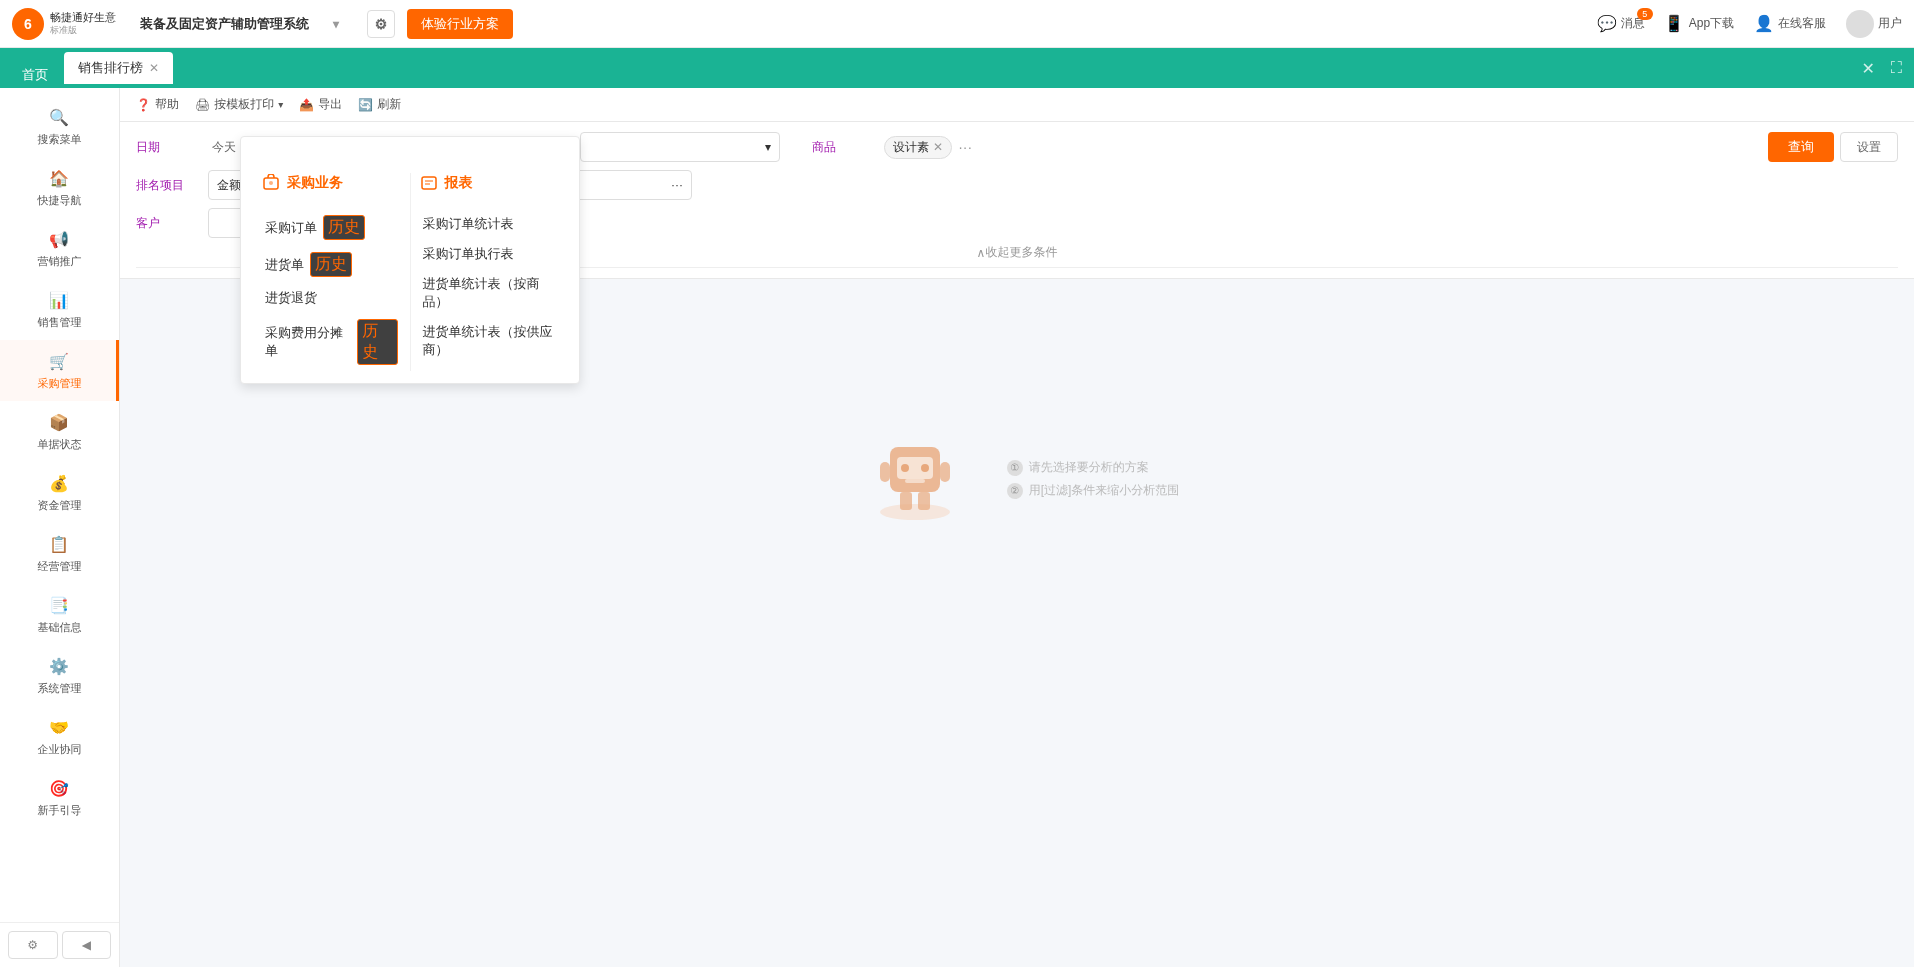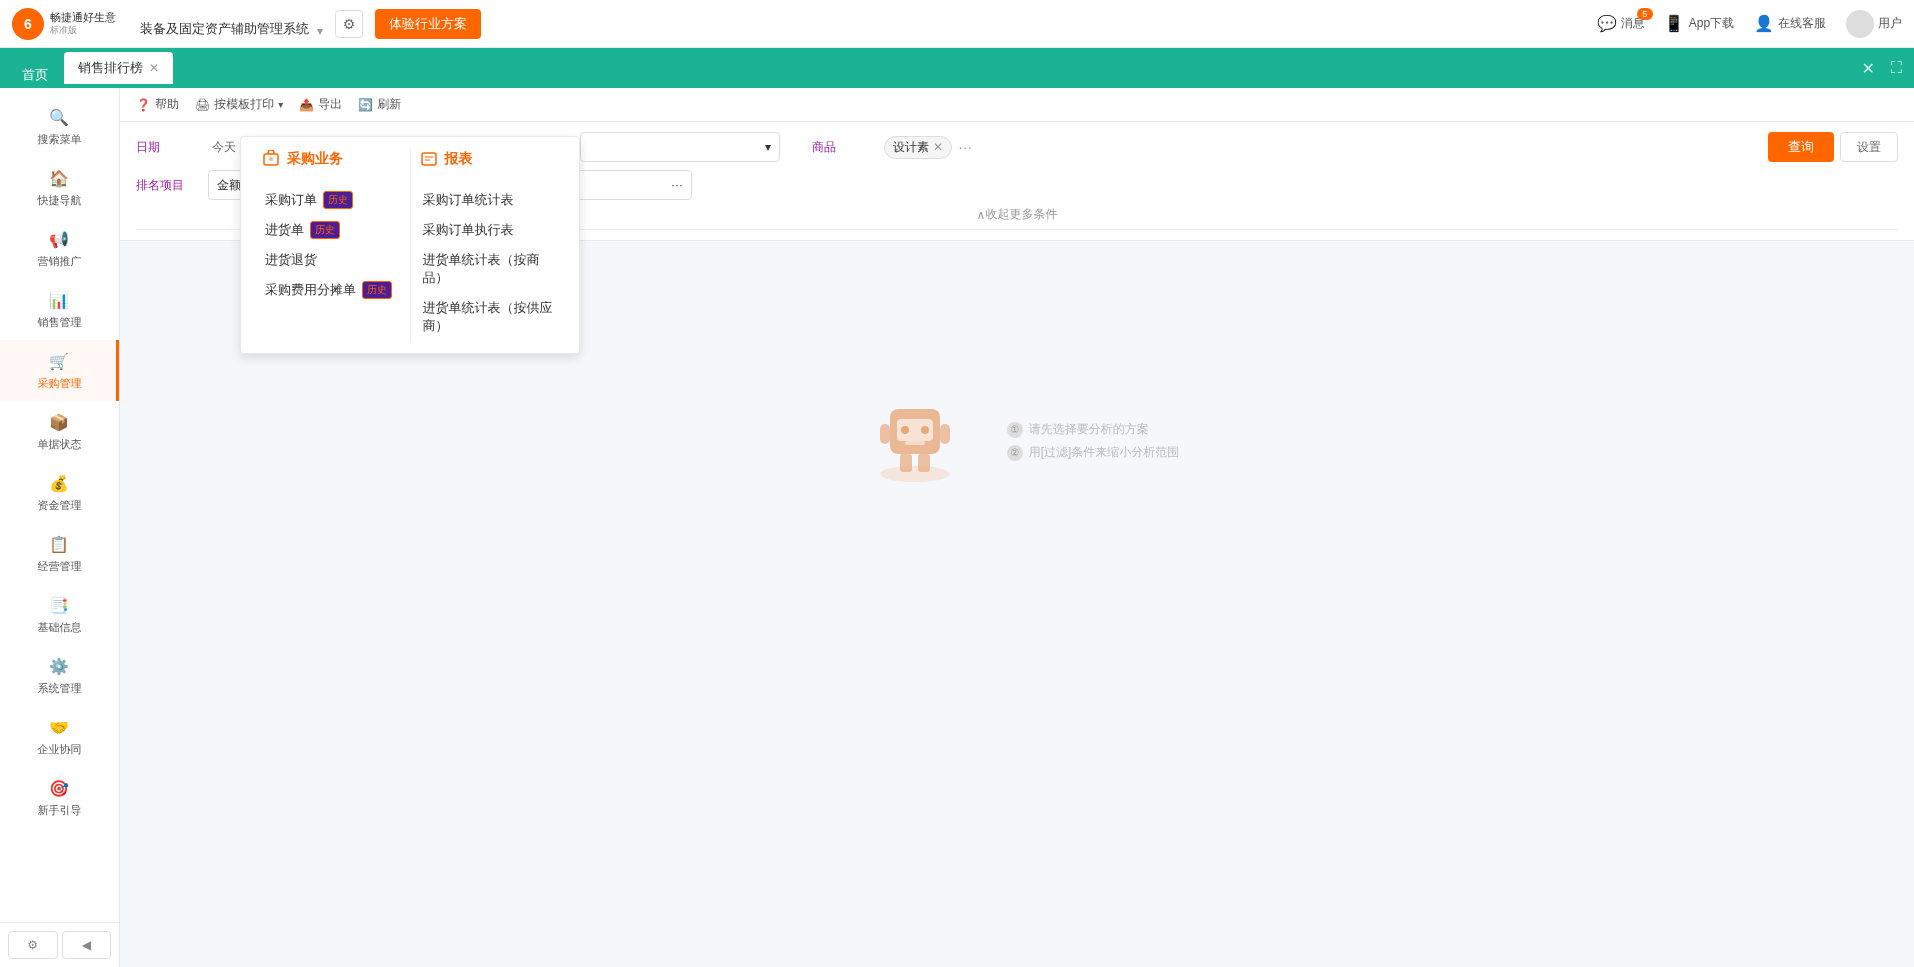--- a/index.html
+++ b/index.html
@@ -27,22 +27,22 @@
       height: 32px;
       background: #f60;
       border-radius: 50%;
       display: flex; align-items: center; justify-content: center;
       color: #fff; font-size: 14px; font-weight: bold;
     }
     .logo-text { font-size: 11px; color: #333; line-height: 1.3; }
     .logo-sub { font-size: 9px; color: #999; }
 
     .system-title {
-      display: flex; align-items: flex-end; gap: 8px;
-      font-size: 13px; color: #333; margin-left: 8px;
+      display: flex; align-items: center; gap: 24px;
+      font-size: 13px; color: #333; margin-left: 8px; font-weight: bold;
     }
     .system-title .arrow { color: #999; font-size: 12px; }
     .gear-btn {
       width: 28px; height: 28px; border: 1px solid #ddd; border-radius: 4px;
       display: flex; align-items: center; justify-content: center;
       cursor: pointer; color: #666; font-size: 14px; margin-left: 4px;
     }
     .industry-btn {
       background: #f60; color: #fff; border: none; border-radius: 4px;
       padding: 6px 14px; font-size: 13px; cursor: pointer; margin-left: 12px;
@@ -247,21 +247,21 @@
       width: 340px;
       background: #fff;
       border: 1px solid #e8e8e8;
       border-radius: 4px;
       box-shadow: 0 4px 12px rgba(0,0,0,0.12);
       padding: 12px;
       pointer-events: all;
       z-index: 200;
     }
     .dropdown-menu-cols {
-      display: flex; gap: 0;
+      display: flex; gap: 0; margin-top: 24px;
     }
     .menu-col {
       flex: 1;
       padding: 0 8px;
     }
     .menu-col:first-child { border-right: 1px solid #f0f0f0; }
     .menu-col-header {
       display: flex; align-items: center; gap: 6px;
       font-size: 14px; font-weight: 600; color: #f60;
       margin-bottom: 10px; padding-bottom: 6px;
@@ -270,22 +270,22 @@
       width: 20px; height: 20px;
       display: flex; align-items: center; justify-content: center;
     }
     .menu-item {
       display: flex; align-items: center; gap: 6px;
       padding: 6px 4px;
       font-size: 13px; color: #333;
       cursor: pointer; border-radius: 3px;
     }
     .history-tag {
-      background: #4c1d95; border: 1px solid #f60;
-      color: #f60; font-size: 10px; border-radius: 3px;
+      background: #404040; border: 1px solid #f60;
+      color: #f60; font-size: 16px; border-radius: 3px;
       padding: 1px 4px;
     }
 
     
     .date-chips {
       display: flex; gap: 8px; align-items: center; flex-wrap: wrap;
     }
     .date-chip {
       font-size: 12px; color: #666; cursor: pointer; padding: 2px 4px;
     }
@@ -465,20 +465,27 @@
               <span>▾</span>
             </div>
 
             <span class="filter-label" style="margin-left:20px;">业务员</span>
             <div class="filter-select" style="width:200px;">
               <span></span>
               <span>···</span>
             </div>
           </div>
 
+          <div class="filter-row">
+            <span class="filter-label">客户</span>
+            <div class="filter-select" style="width:200px;">
+              <span></span>
+              <span>···</span>
+            </div>
+          </div>
         </div>
 
         <div class="action-btns">
           <button class="btn-query">查询</button>
           <button class="btn-settings">设置</button>
         </div>
       </div>
 
       <div class="collapse-bar">
         <span>∧</span>

